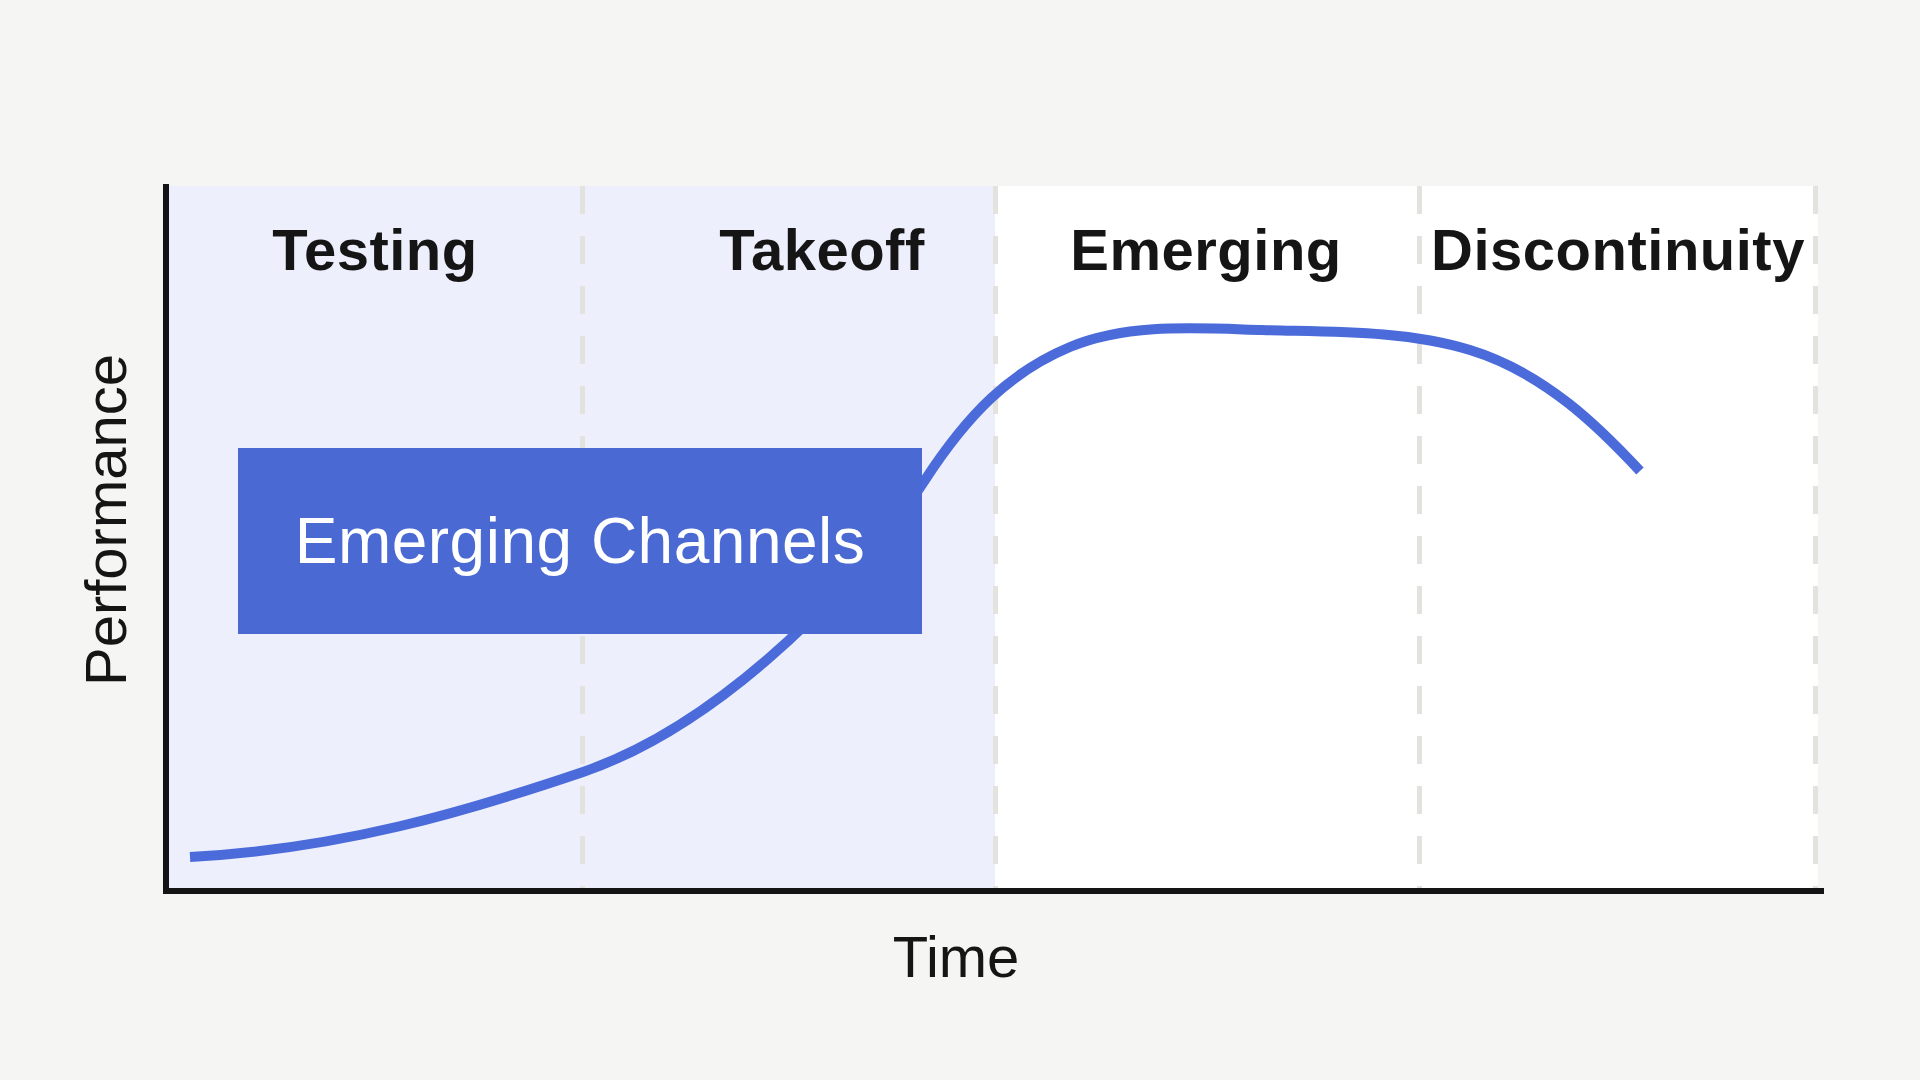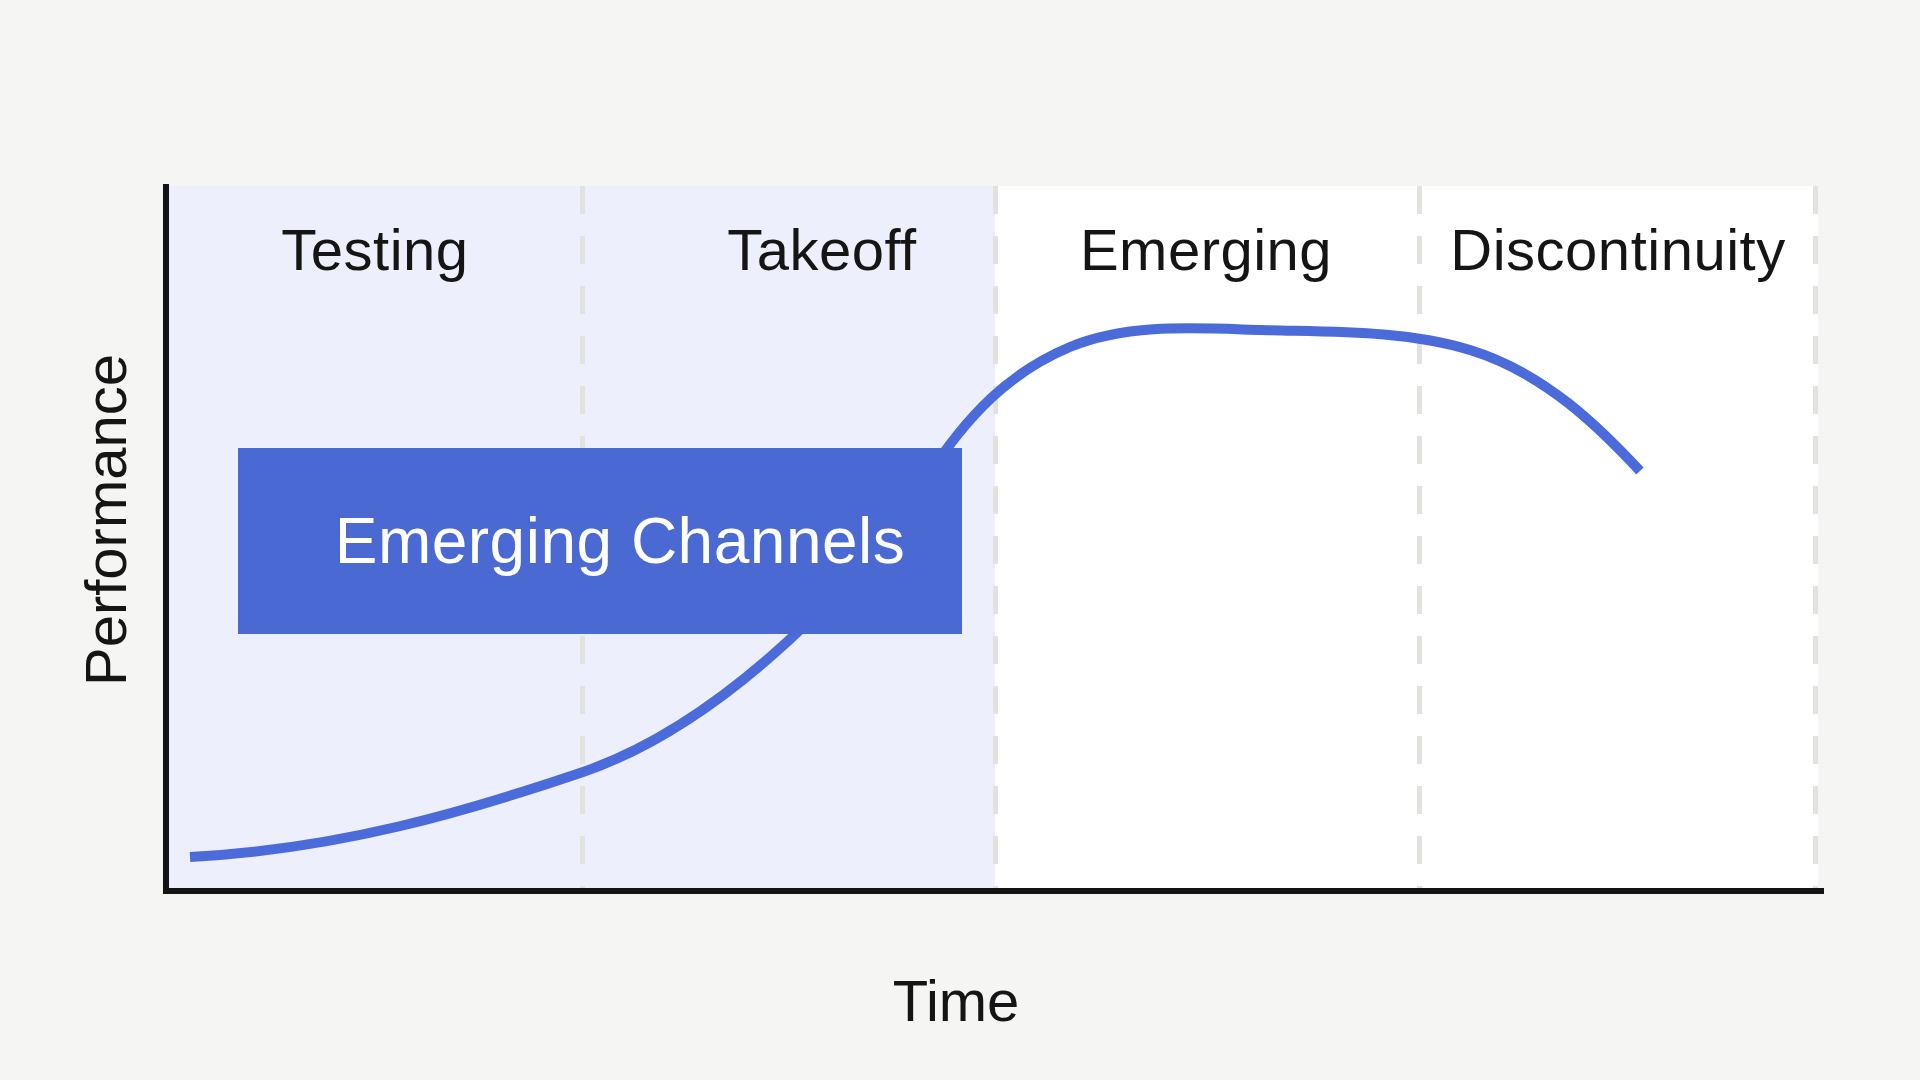--- a/index.html
+++ b/index.html
@@ -70,61 +70,60 @@
     stroke: #4b6bda;
     stroke-width: 10px;
     stroke-linecap: butt;
   }
   
   .phase-label {
     position: absolute;
     top: 218px;
     transform: translateX(-50%);
     font-size: 58px;
-    font-weight: 400;
+    font-weight: 700;
     color: #151515;
     line-height: 1.1;
     white-space: nowrap;
     letter-spacing: 0.5px;
   }
   .phase-label.p1 { left: 375px; }
   .phase-label.p2 { left: 822px; }
   .phase-label.p3 { left: 1206px; }
   .phase-label.p4 { left: 1618px; }
   
   .annotation-box {
     position: absolute;
     left: 238px; top: 448px;
     width: 684px; height: 186px;
     background: #4a69d2;
     display: flex;
     align-items: center;
     justify-content: center;
-    padding-left: 40px;
   }
   .annotation-box .annotation-text {
     color: #ffffff;
     font-size: 64px;
     font-weight: 400;
     letter-spacing: 0.5px;
     white-space: nowrap;
   }
   
   .ylabel {
     position: absolute;
     left: 105px; top: 520px;
     transform: translate(-50%, -50%) rotate(-90deg);
     font-size: 58px;
     font-weight: 500;
     color: #151515;
     white-space: nowrap;
   }
   .xlabel {
     position: absolute;
-    left: 956px; top: 1000px;
+    left: 956px; top: 956px;
     transform: translate(-50%, -50%);
     font-size: 58px;
     font-weight: 500;
     color: #151515;
     white-space: nowrap;
   }
 </style>
 </head>
 <body>
 

